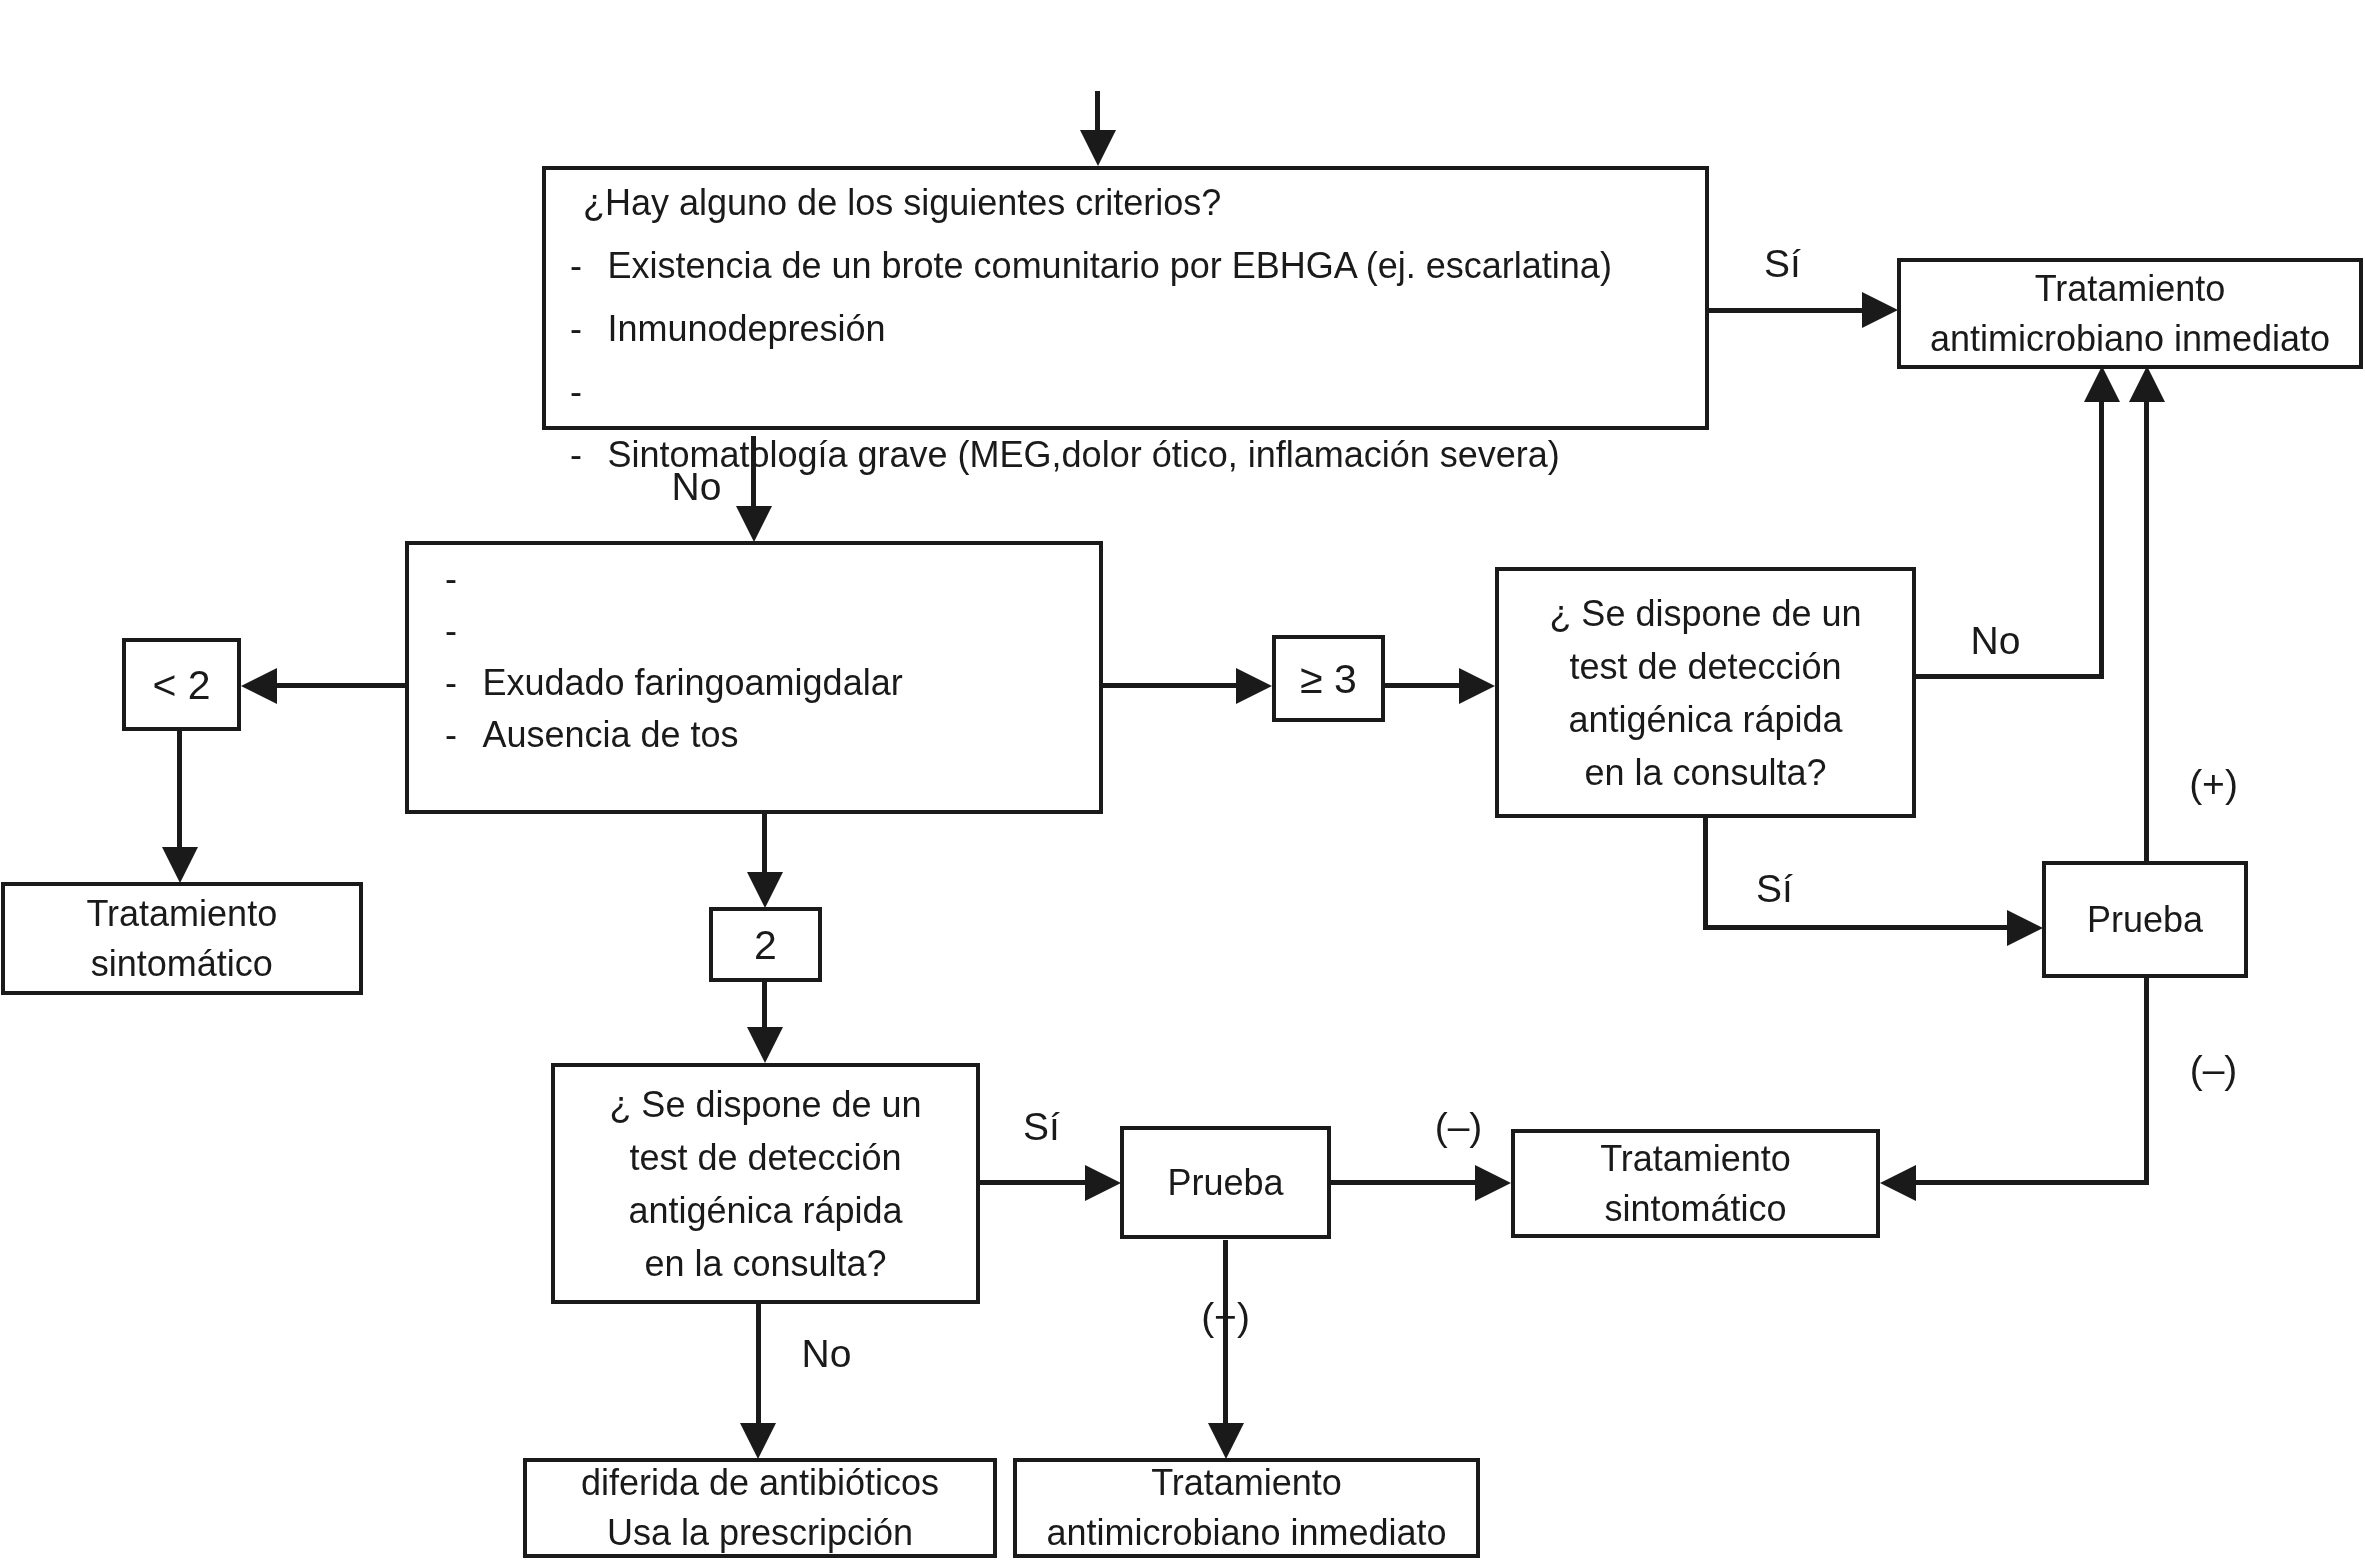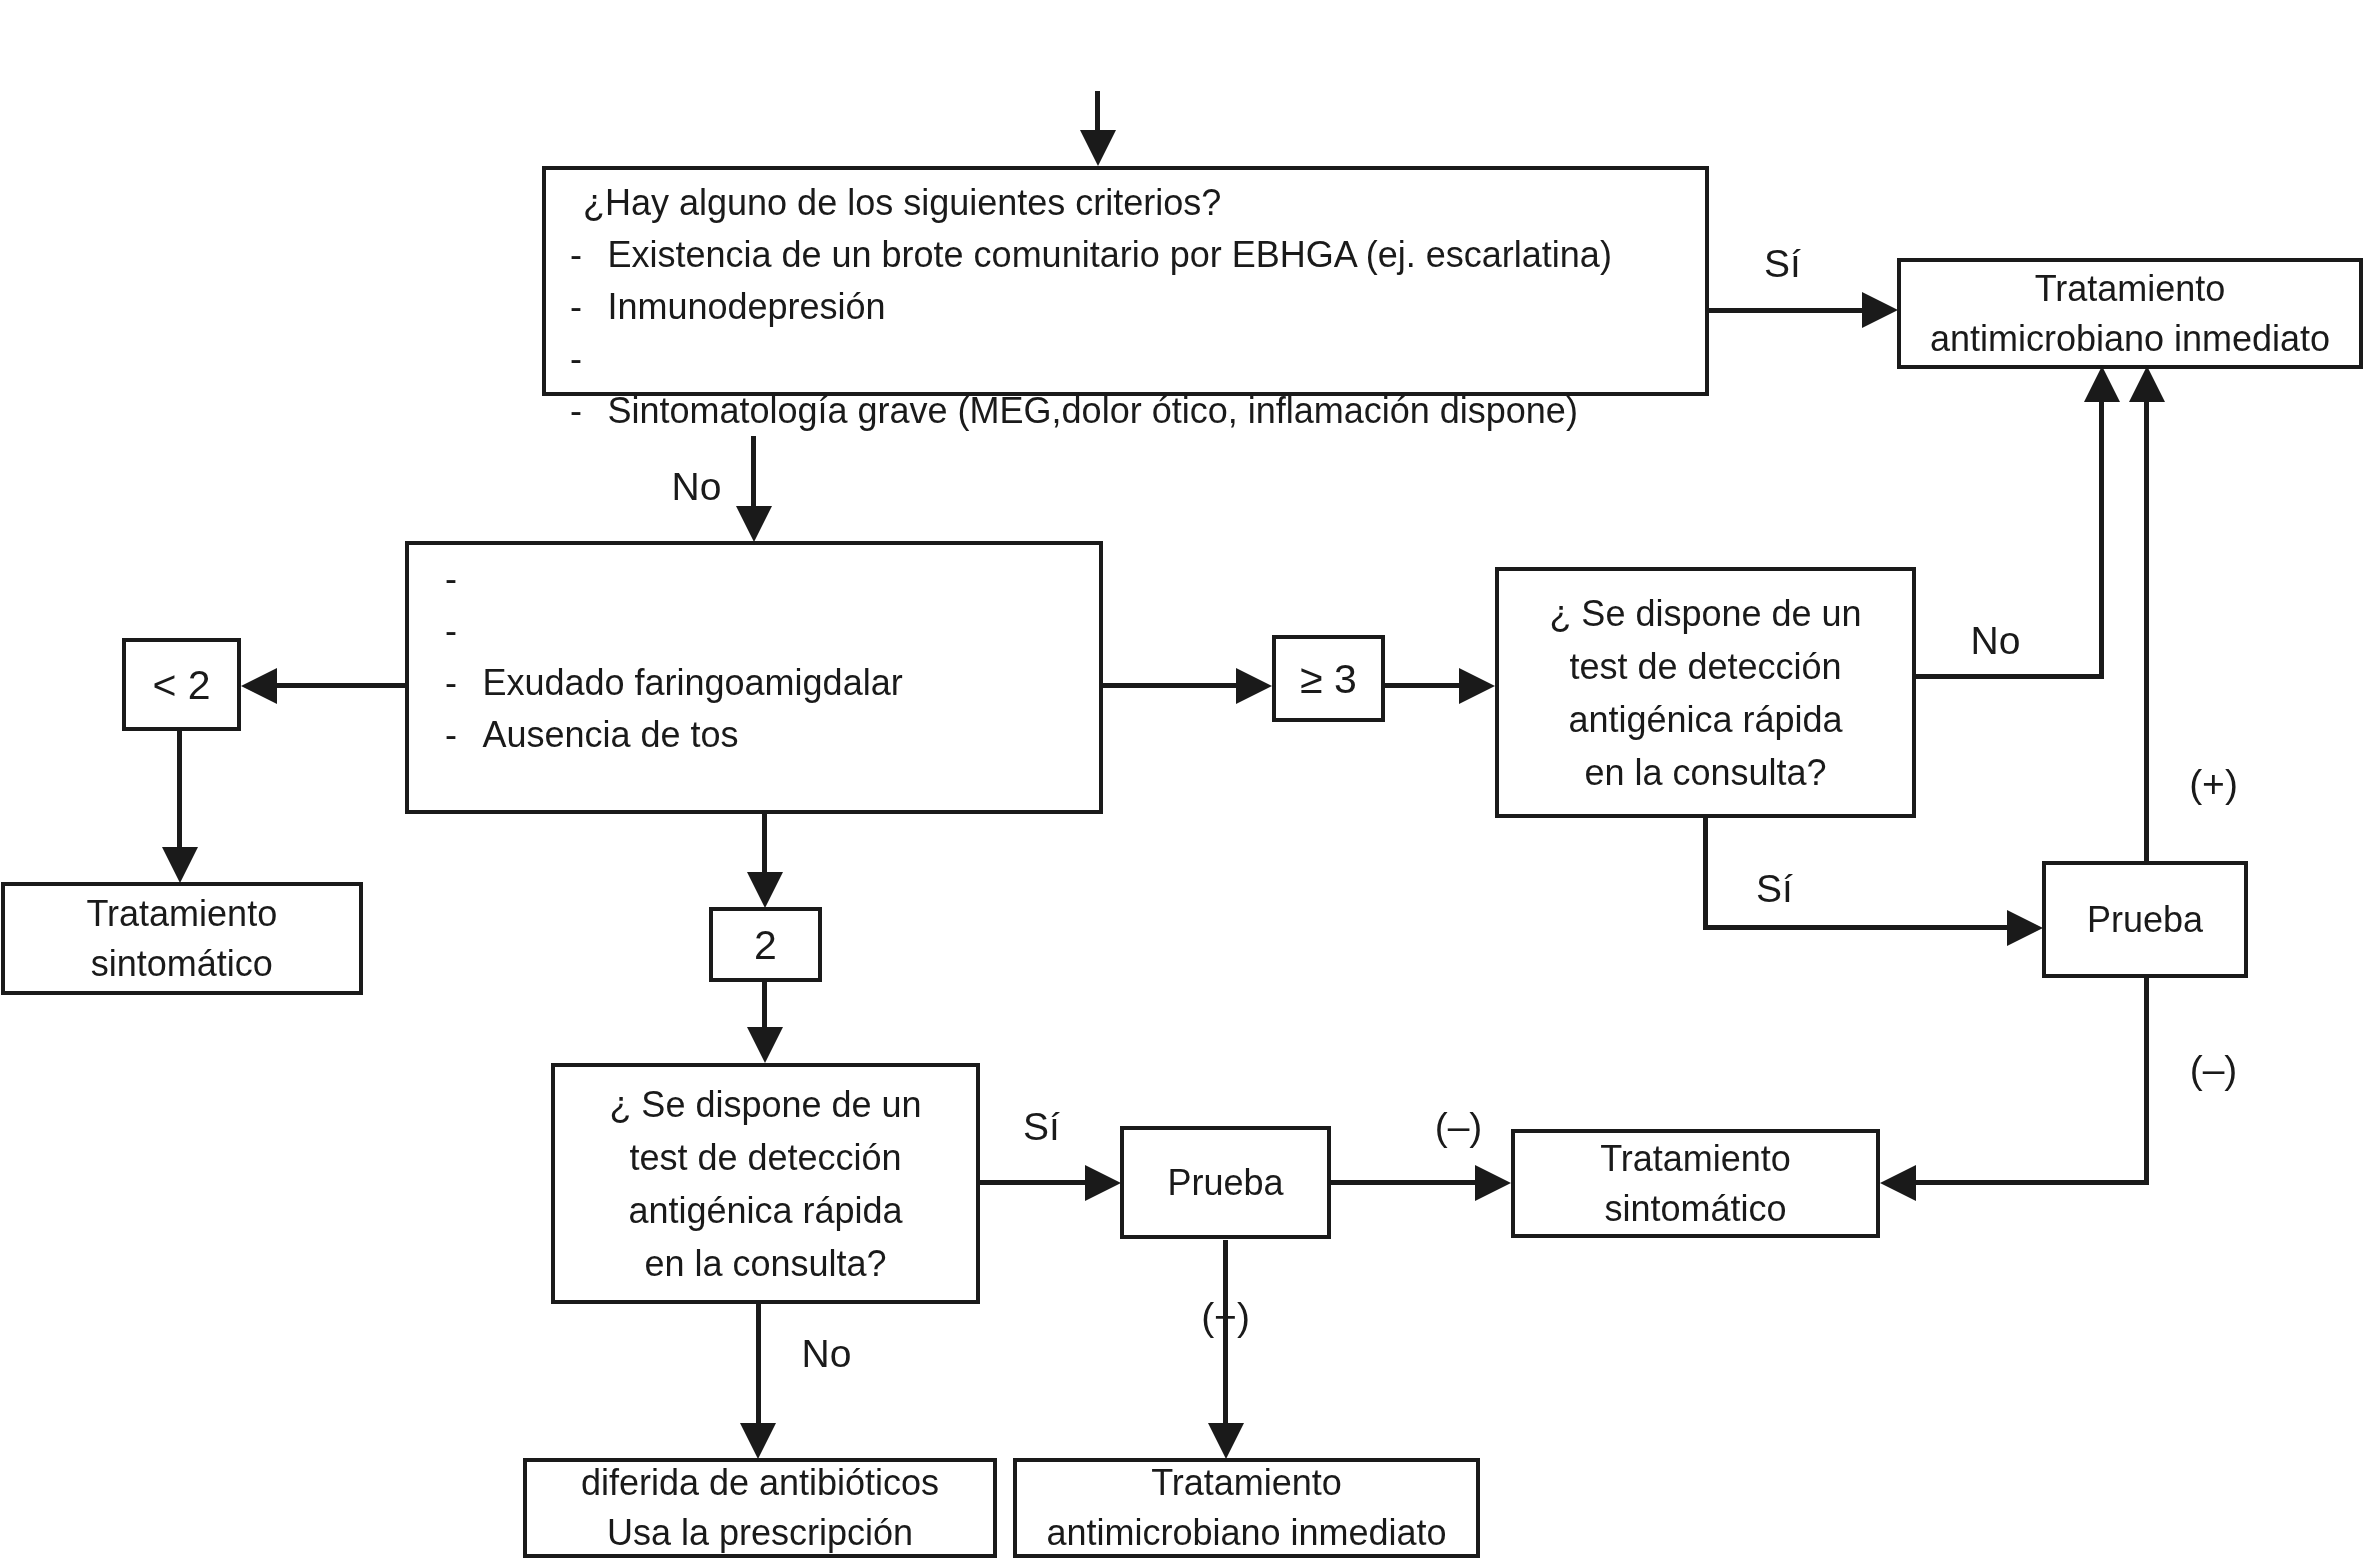--- a/index.html
+++ b/index.html
@@ -26,36 +26,36 @@
   .head-right{position:absolute;width:0;height:0;border-top:18px solid transparent;border-bottom:18px solid transparent;border-left:36px solid #1a1a1a;}
   .head-left{position:absolute;width:0;height:0;border-top:18px solid transparent;border-bottom:18px solid transparent;border-right:36px solid #1a1a1a;}
   .elabel{position:absolute;font-size:39px;line-height:42px;text-align:center;}
 </style>
 </head>
 <body>
 
 <div id="canvas">
 
 
-  <div class="box listbox" style="left:542px;top:166px;width:1167px;height:230px;padding:6.5px 8px 0 24px;">
+  <div class="box listbox" style="left:542px;top:166px;width:1167px;height:264px;padding:6.5px 8px 0 24px;gap:11px;">
     <div class="btitle">¿Hay alguno de los siguientes criterios?</div>
     <div class="brow">
       <span class="dash">-</span>
       <span>Existencia de un brote comunitario por EBHGA (ej. escarlatina)</span>
     </div>
     <div class="brow">
       <span class="dash">-</span>
       <span>Inmunodepresión</span>
     </div>
     <div class="brow">
       <span class="dash">-</span>
     </div>
     <div class="brow">
       <span class="dash">-</span>
-      <span>Sintomatología grave (MEG,dolor ótico, inflamación dispone)</span>
+      <span>Sintomatología grave (MEG,dolor ótico, inflamación severa)</span>
     </div>
   </div>
 
   <div class="box" style="left:1897px;top:258px;width:466px;height:111px;">
     <span>Tratamiento</span>
     <span>antimicrobiano inmediato</span>
   </div>
 
   <div class="box listbox" style="left:405px;top:541px;width:698px;height:273px;padding:8px 8px 0 36px;">
     <div class="brow">

